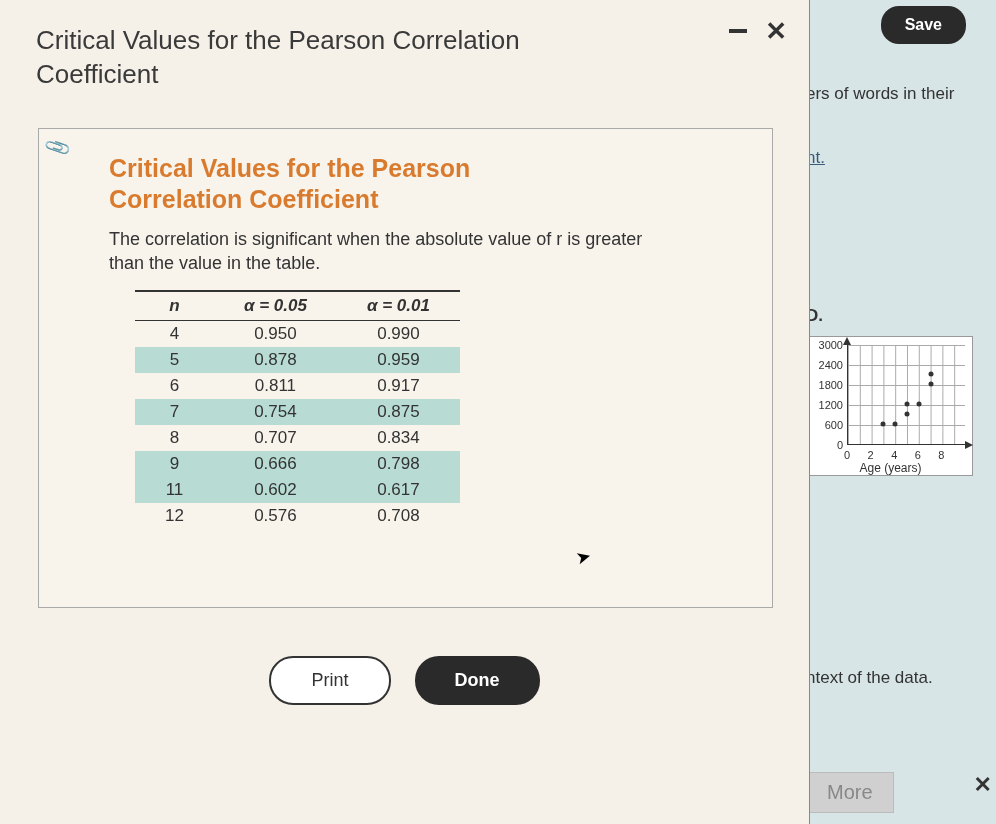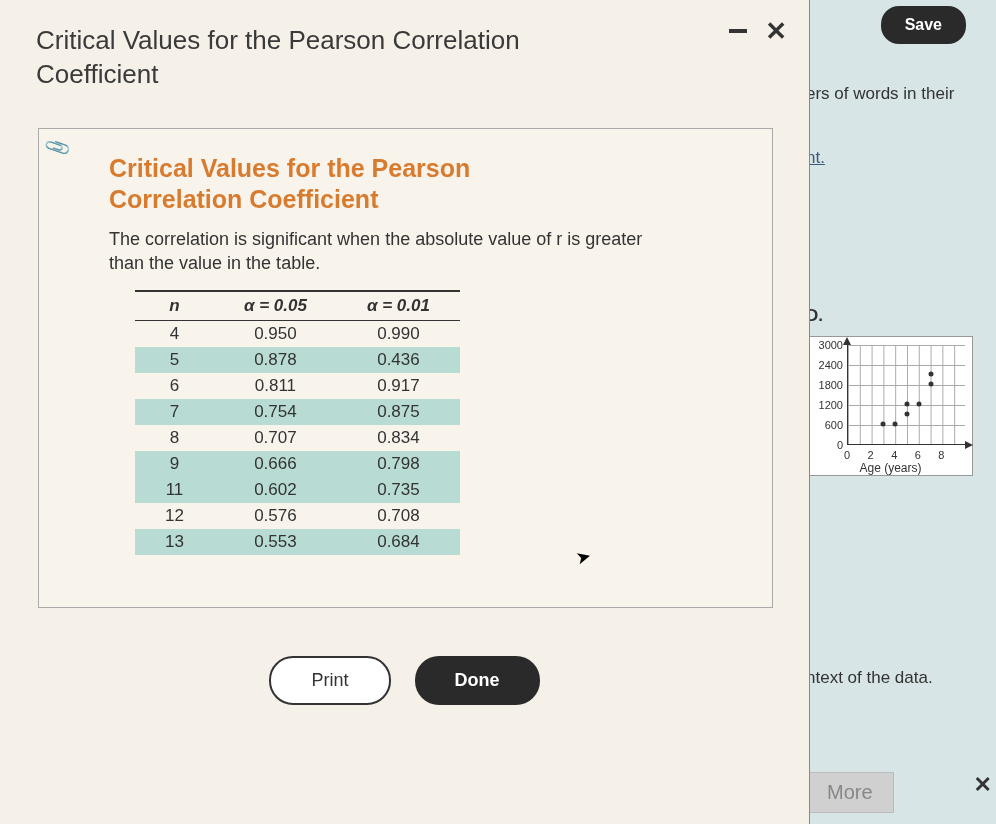--- a/index.html
+++ b/index.html
@@ -356,21 +356,21 @@
       </thead>
       <tbody id="table-body">
           <tr>
             <td>4</td>
             <td>0.950</td>
             <td>0.990</td>
           </tr>
           <tr class="shaded">
             <td>5</td>
             <td>0.878</td>
-            <td>0.436</td>
+            <td>0.959</td>
           </tr>
           <tr>
             <td>6</td>
             <td>0.811</td>
             <td>0.917</td>
           </tr>
           <tr class="shaded">
             <td>7</td>
             <td>0.754</td>
             <td>0.875</td>
@@ -381,32 +381,27 @@
             <td>0.834</td>
           </tr>
           <tr class="shaded">
             <td>9</td>
             <td>0.666</td>
             <td>0.798</td>
           </tr>
           <tr class="shaded">
             <td>11</td>
             <td>0.602</td>
-            <td>0.735</td>
+            <td>0.617</td>
           </tr>
           <tr>
             <td>12</td>
             <td>0.576</td>
             <td>0.708</td>
           </tr>
-          <tr class="shaded">
-            <td>13</td>
-            <td>0.553</td>
-            <td>0.684</td>
-          </tr>
         </tbody>
     </table>
   </div>
 
   <div class="modal-buttons">
     <button class="print-btn">Print</button>
     <button class="done-btn">Done</button>
   </div>
 
   <div class="cursor">➤</div>

